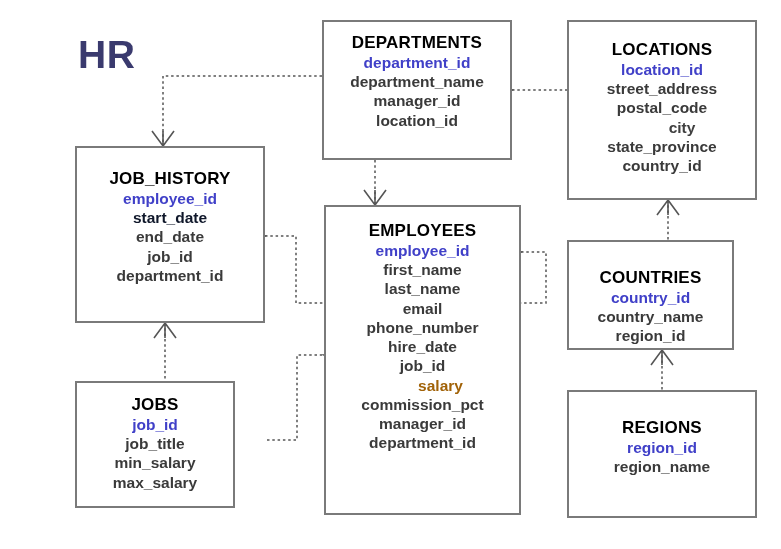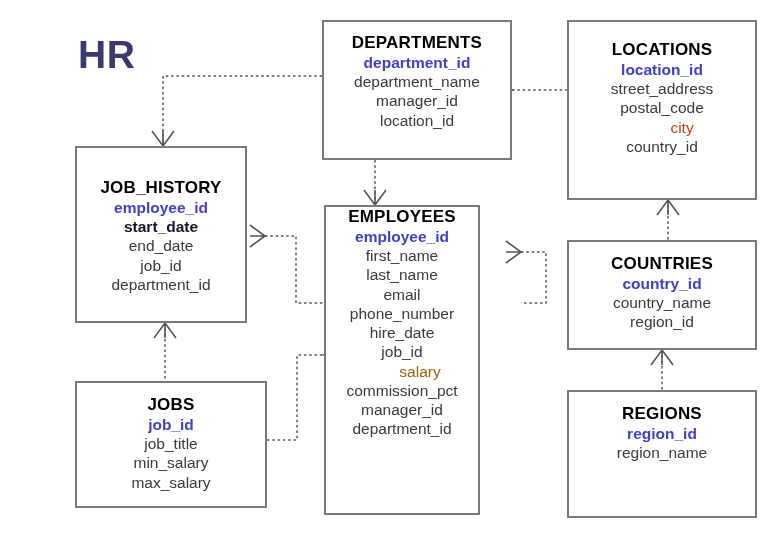--- a/index.html
+++ b/index.html
@@ -52,20 +52,21 @@
     text-align: center;
     white-space: nowrap;
   }
   .attr {
     font-family: "Liberation Sans", sans-serif;
     font-size: 15.5px;
     color: #3a3a3a;
     text-align: center;
     white-space: nowrap;
     line-height: 1.24;
+    font-weight: bold;
   }
   .attr.pk {
     color: #4040c8;
     font-weight: bold;
   }
 </style>
 </head>
 <body>
 
 <div id="canvas">
@@ -117,58 +118,59 @@
         <div class="attr pk" style="color: rgb(64, 64, 200);">department_id</div>
         <div class="attr" style="color: rgb(58, 58, 58);">department_name</div>
         <div class="attr" style="color: rgb(58, 58, 58);">manager_id</div>
         <div class="attr" style="color: rgb(58, 58, 58);">location_id</div>
       </div>
       <div class="entity" style="left: 567px; top: 20px; width: 190px; height: 180px; padding-top: 18px; border-color: rgb(122, 122, 122);">
         <div class="entity-name">LOCATIONS</div>
         <div class="attr pk" style="color: rgb(64, 64, 200);">location_id</div>
         <div class="attr" style="color: rgb(58, 58, 58);">street_address</div>
         <div class="attr" style="color: rgb(58, 58, 58);">postal_code</div>
-        <div class="attr" style="color: #c2410c; margin-left: 40px;">city</div>
+        <div class="attr" style="color: #404040; margin-left: 40px;">city</div>
+        <div class="attr" style="color: rgb(58, 58, 58);">state_province</div>
         <div class="attr" style="color: rgb(58, 58, 58);">country_id</div>
       </div>
-      <div class="entity" style="left: 75px; top: 146px; width: 172px; height: 177px; padding-top: 30px; border-color: rgb(122, 122, 122);">
+      <div class="entity" style="left: 75px; top: 146px; width: 190px; height: 177px; padding-top: 21px; border-color: rgb(122, 122, 122);">
         <div class="entity-name">JOB_HISTORY</div>
         <div class="attr pk" style="color: rgb(64, 64, 200);">employee_id</div>
         <div class="attr pk" style="color: #0f172a;">start_date</div>
         <div class="attr" style="color: rgb(58, 58, 58);">end_date</div>
         <div class="attr" style="color: rgb(58, 58, 58);">job_id</div>
         <div class="attr" style="color: rgb(58, 58, 58);">department_id</div>
       </div>
-      <div class="entity" style="left: 324px; top: 205px; width: 156px; height: 310px; border-color: rgb(122, 122, 122);">
+      <div class="entity" style="left: 324px; top: 205px; width: 197px; height: 310px; padding-top: 14px; border-color: rgb(122, 122, 122);">
         <div class="entity-name">EMPLOYEES</div>
         <div class="attr pk" style="color: rgb(64, 64, 200);">employee_id</div>
         <div class="attr" style="color: rgb(58, 58, 58);">first_name</div>
         <div class="attr" style="color: rgb(58, 58, 58);">last_name</div>
         <div class="attr" style="color: rgb(58, 58, 58);">email</div>
         <div class="attr" style="color: rgb(58, 58, 58);">phone_number</div>
         <div class="attr" style="color: rgb(58, 58, 58);">hire_date</div>
         <div class="attr" style="color: rgb(58, 58, 58);">job_id</div>
         <div class="attr" style="color: #a16207; margin-left: 36px;">salary</div>
         <div class="attr" style="color: rgb(58, 58, 58);">commission_pct</div>
         <div class="attr" style="color: rgb(58, 58, 58);">manager_id</div>
         <div class="attr" style="color: rgb(58, 58, 58);">department_id</div>
       </div>
-      <div class="entity" style="left: 567px; top: 240px; width: 190px; height: 110px; padding-top: 12px; border-color: rgb(122, 122, 122);">
+      <div class="entity" style="left: 567px; top: 240px; width: 167px; height: 110px; padding-top: 26px; border-color: rgb(122, 122, 122);">
         <div class="entity-name">COUNTRIES</div>
         <div class="attr pk" style="color: rgb(64, 64, 200);">country_id</div>
         <div class="attr" style="color: rgb(58, 58, 58);">country_name</div>
         <div class="attr" style="color: rgb(58, 58, 58);">region_id</div>
       </div>
-      <div class="entity" style="left: 75px; top: 381px; width: 192px; height: 127px; padding-top: 12px; border-color: rgb(122, 122, 122);">
+      <div class="entity" style="left: 75px; top: 381px; width: 160px; height: 127px; padding-top: 12px; border-color: rgb(122, 122, 122);">
         <div class="entity-name">JOBS</div>
         <div class="attr pk" style="color: rgb(64, 64, 200);">job_id</div>
         <div class="attr" style="color: rgb(58, 58, 58);">job_title</div>
         <div class="attr" style="color: rgb(58, 58, 58);">min_salary</div>
         <div class="attr" style="color: rgb(58, 58, 58);">max_salary</div>
       </div>
-      <div class="entity" style="left: 567px; top: 390px; width: 190px; height: 128px; padding-top: 12px; border-color: rgb(122, 122, 122); align-items: center;">
+      <div class="entity" style="left: 567px; top: 390px; width: 190px; height: 128px; padding-top: 26px; border-color: rgb(122, 122, 122); align-items: center;">
         <div class="entity-name">REGIONS</div>
         <div class="attr pk" style="color: rgb(64, 64, 200);">region_id</div>
         <div class="attr" style="color: rgb(58, 58, 58);">region_name</div>
       </div>
     </div>
 
 </div>
 
 </body></html>

